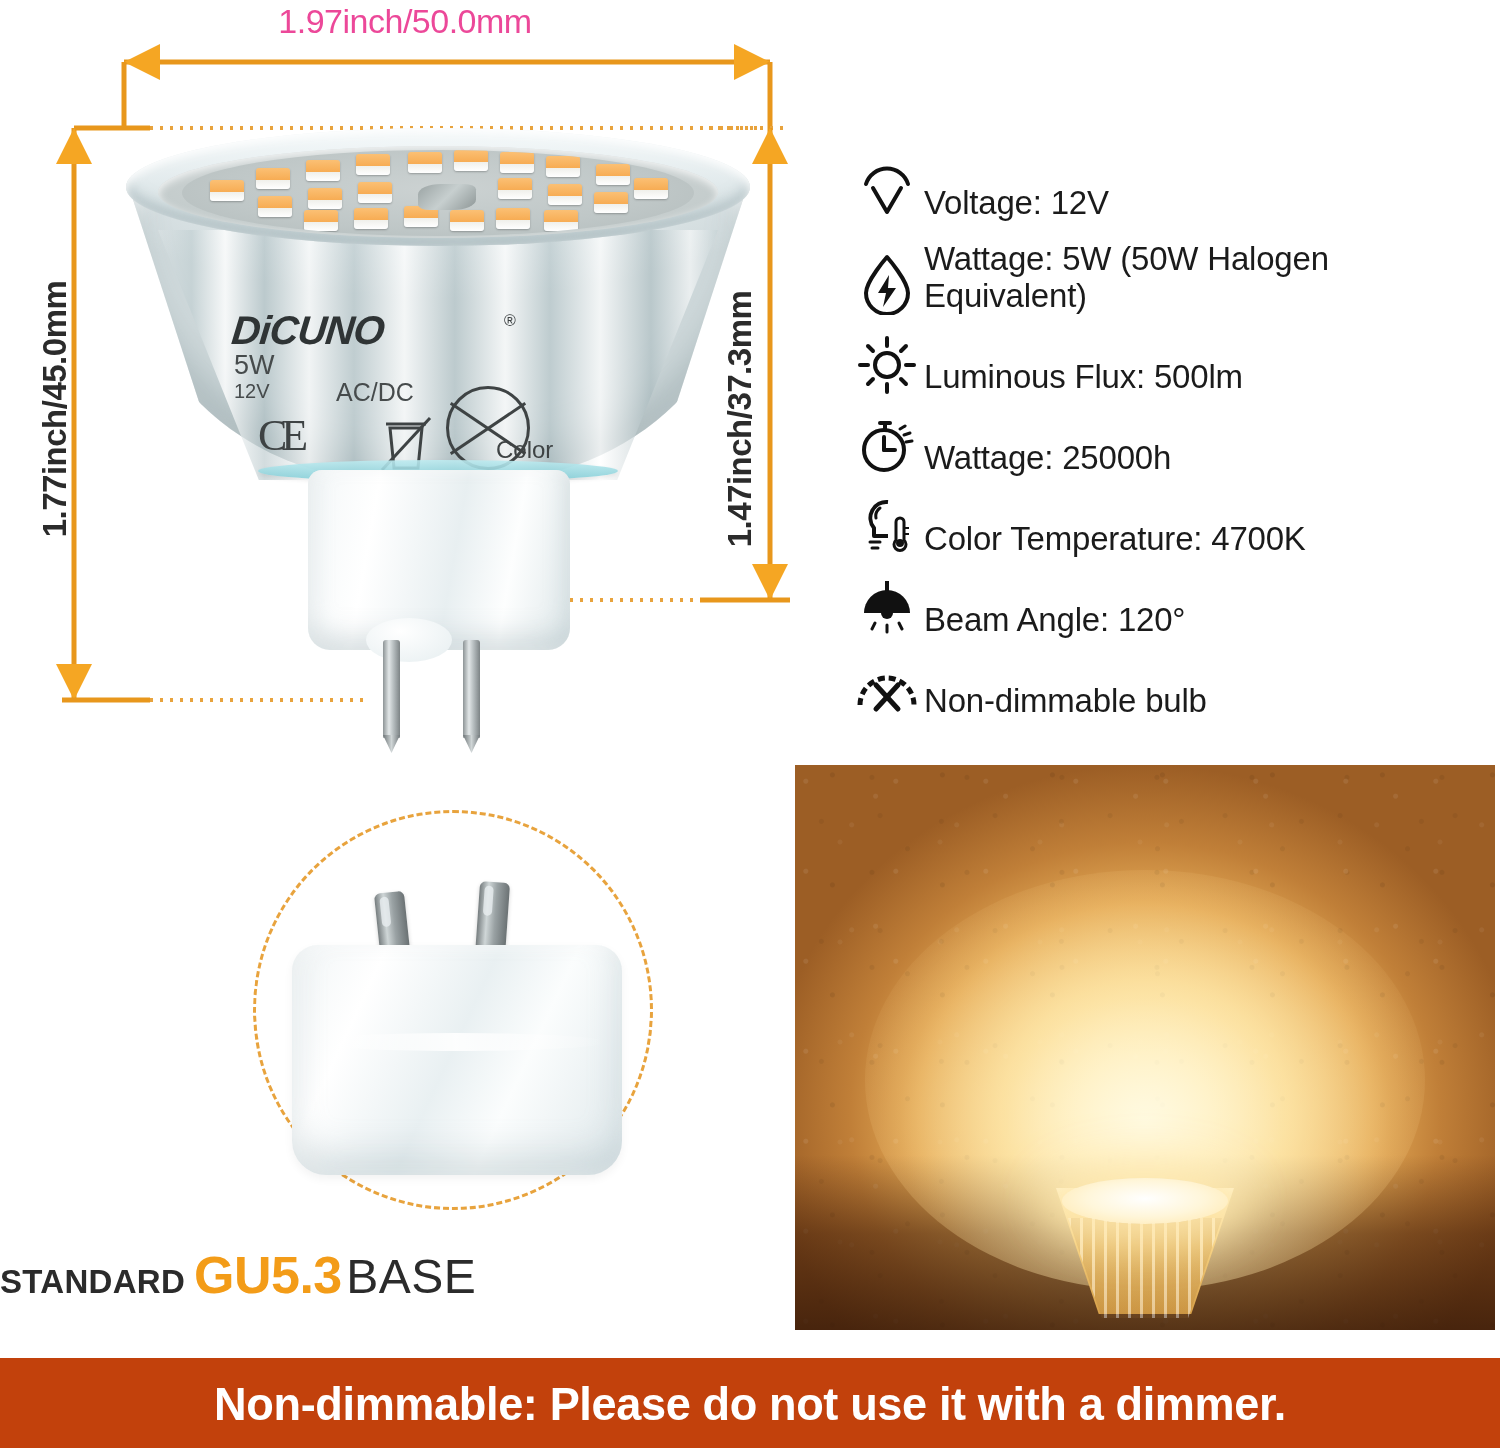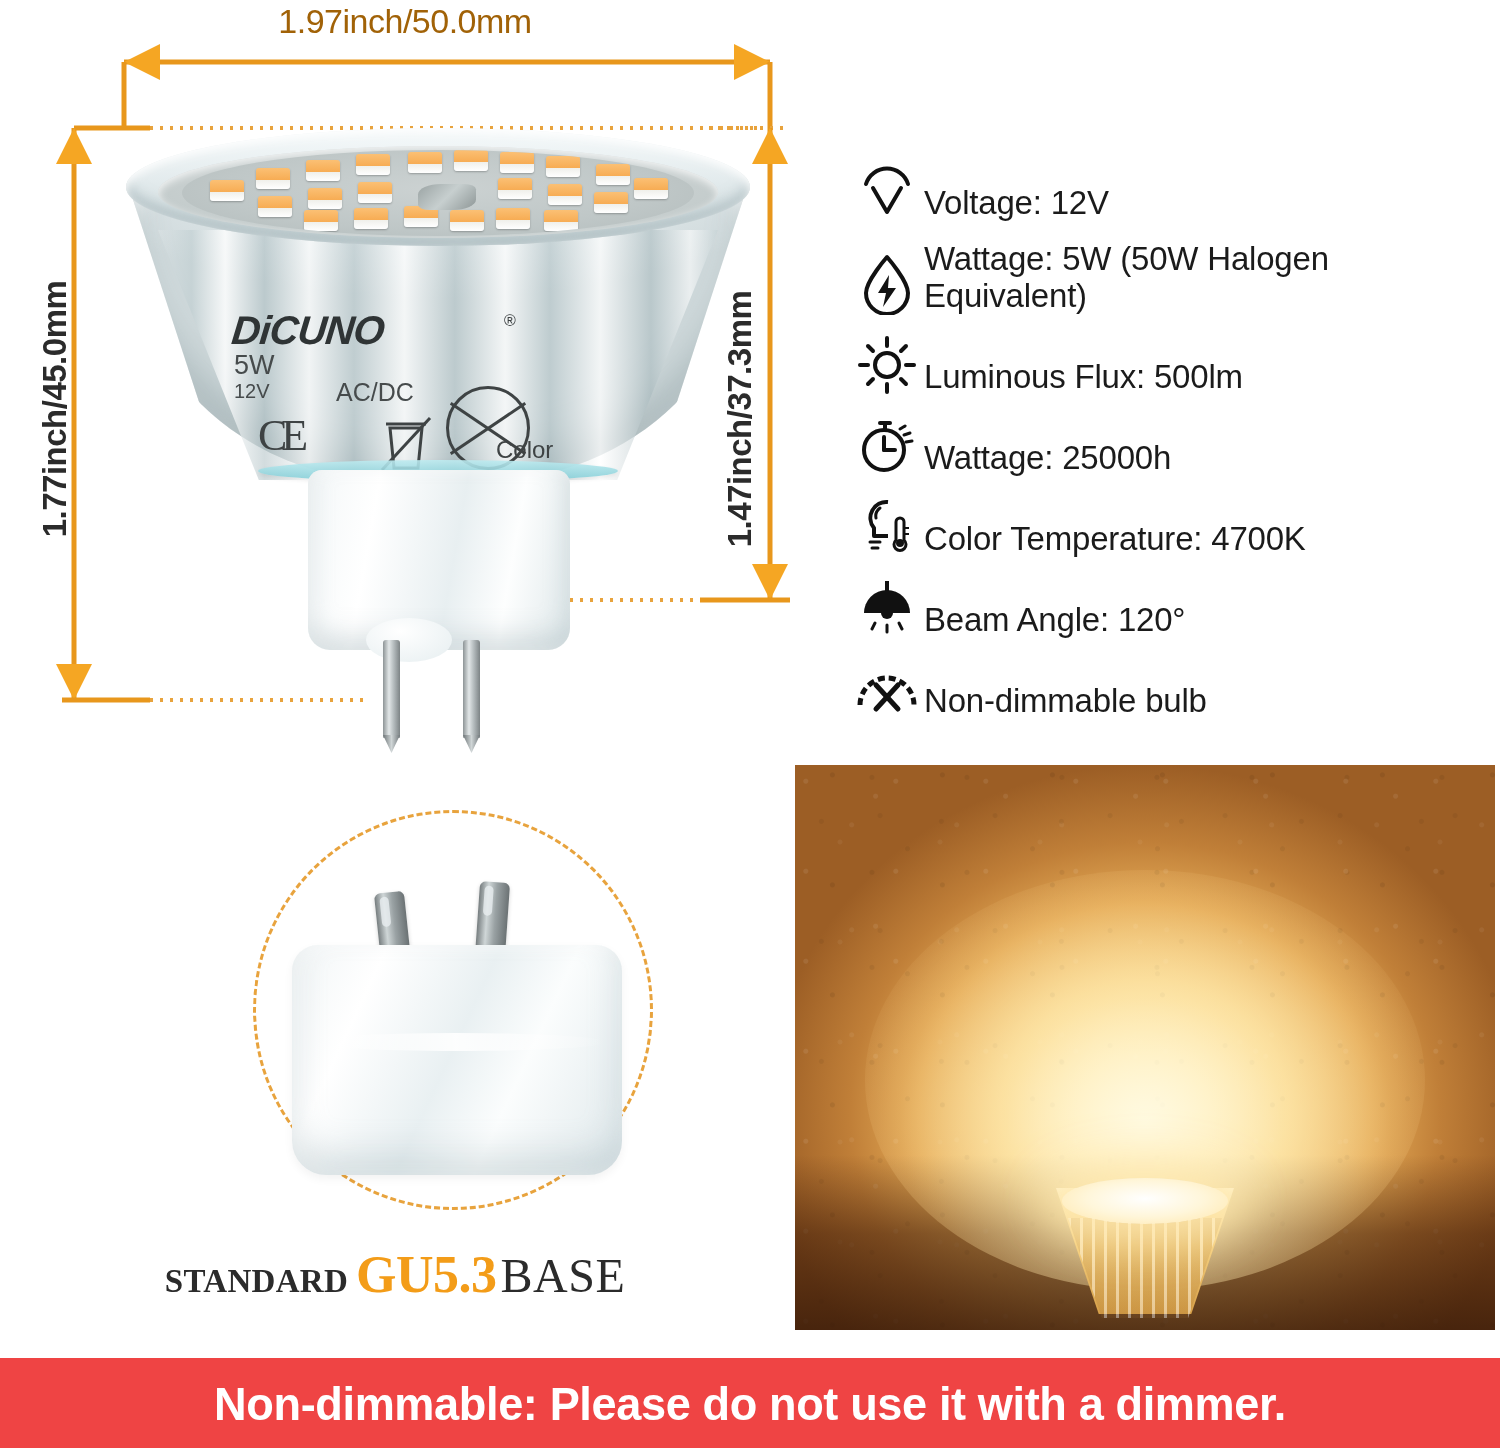--- a/index.html
+++ b/index.html
@@ -6,21 +6,21 @@
   html,body { width:1500px; height:1448px; background:#fff; }
   body { font-family:"Liberation Sans", sans-serif; position:relative; overflow:hidden; }
 
   .stage { position:absolute; left:0; top:0; width:1500px; height:1448px; background:#fff; }
 
   
   .dim-panel { position:absolute; left:0; top:0; width:800px; height:752px; }
 
   .dim-top-label {
     position:absolute; left:170px; top:2px; width:470px; text-align:center;
-    font-size:34px; color:#a16207; letter-spacing:-0.5px; white-space:nowrap;
+    font-size:34px; color:#ec4899; letter-spacing:-0.5px; white-space:nowrap;
   }
   .dim-left-label {
     position:absolute; left:-110px; top:390px; width:330px; text-align:center;
     font-size:33px; color:#2b2b2b; font-weight:600; letter-spacing:-0.5px;
     transform:rotate(-90deg); transform-origin:center center; white-space:nowrap;
   }
   .dim-right-label {
     position:absolute; left:585px; top:400px; width:310px; text-align:center;
     font-size:33px; color:#2b2b2b; font-weight:600; letter-spacing:-0.5px;
     transform:rotate(-90deg); transform-origin:center center; white-space:nowrap;
@@ -161,22 +161,22 @@
     border-radius:50%;
   }
   .bpin { position:absolute; width:30px; height:118px; border-radius:6px 6px 2px 2px;
     background:linear-gradient(90deg,#767d7f 0%, #cfd6d7 30%, #9aa2a4 58%, #6b7274 100%);
     box-shadow:0 2px 4px rgba(0,0,0,.18); }
   .bpin::before{ content:""; position:absolute; left:5px; top:4px; width:9px; height:30px;
     background:#e9eef0; border-radius:5px; opacity:.8; }
   .bpin-a { left:100px; top:2px; transform:rotate(-6deg); }
   .bpin-b { left:196px; top:-8px; transform:rotate(4deg); }
 
-  .base-caption { position:absolute; left:15px; top:485px; width:760px; text-align:center;
-    white-space:nowrap;font-family:Liberation Serif, serif; }
+  .base-caption { position:absolute; left:0px; top:485px; width:760px; 
+    white-space:nowrap; }
   .cap-standard { font-size:33px; font-weight:700; color:#2b2b2b; letter-spacing:0.3px; vertical-align:baseline; }
   .cap-gu { font-size:52px; font-weight:800; color:#F39C18; letter-spacing:-0.5px; vertical-align:baseline; }
   .cap-base { font-size:48px; font-weight:500; color:#2b2b2b; letter-spacing:0.5px; vertical-align:baseline; }
 
   
   .lit-panel { position:absolute; left:795px; top:765px; width:700px; height:565px;
     overflow:hidden; background:#8d5a28; }
   .wall {
     position:absolute; inset:0;
     background:
@@ -217,21 +217,21 @@
     background:repeating-linear-gradient(90deg, rgba(255,255,255,.42) 0 3px, rgba(150,100,40,.18) 3px 12px);
     clip-path:polygon(0% 0%, 100% 0%, 78% 100%, 22% 100%); }
   .lit-glow {
     position:absolute; left:50%; bottom:40px; transform:translateX(-50%);
     width:560px; height:420px; border-radius:50%;
     background:radial-gradient(ellipse at 50% 60%, rgba(255,250,225,.95) 0%, rgba(255,236,180,.6) 35%, rgba(255,214,140,.22) 62%, rgba(255,200,120,0) 80%);
     pointer-events:none;
   }
 
   
-  .banner { position:absolute; left:0; top:1358px; width:1500px; height:90px; background:#ef4444; }
+  .banner { position:absolute; left:0; top:1358px; width:1500px; height:90px; background:#c2410c; }
   .banner-txt {
     position:absolute; left:0; top:0; width:1500px; height:90px;
     display:flex; align-items:center; justify-content:center;
     color:#ffffff; font-size:47px; font-weight:800;
     letter-spacing:-0.4px; transform:scaleX(.96); white-space:nowrap;
   }
 </style>
 </head>
 <body>
 

